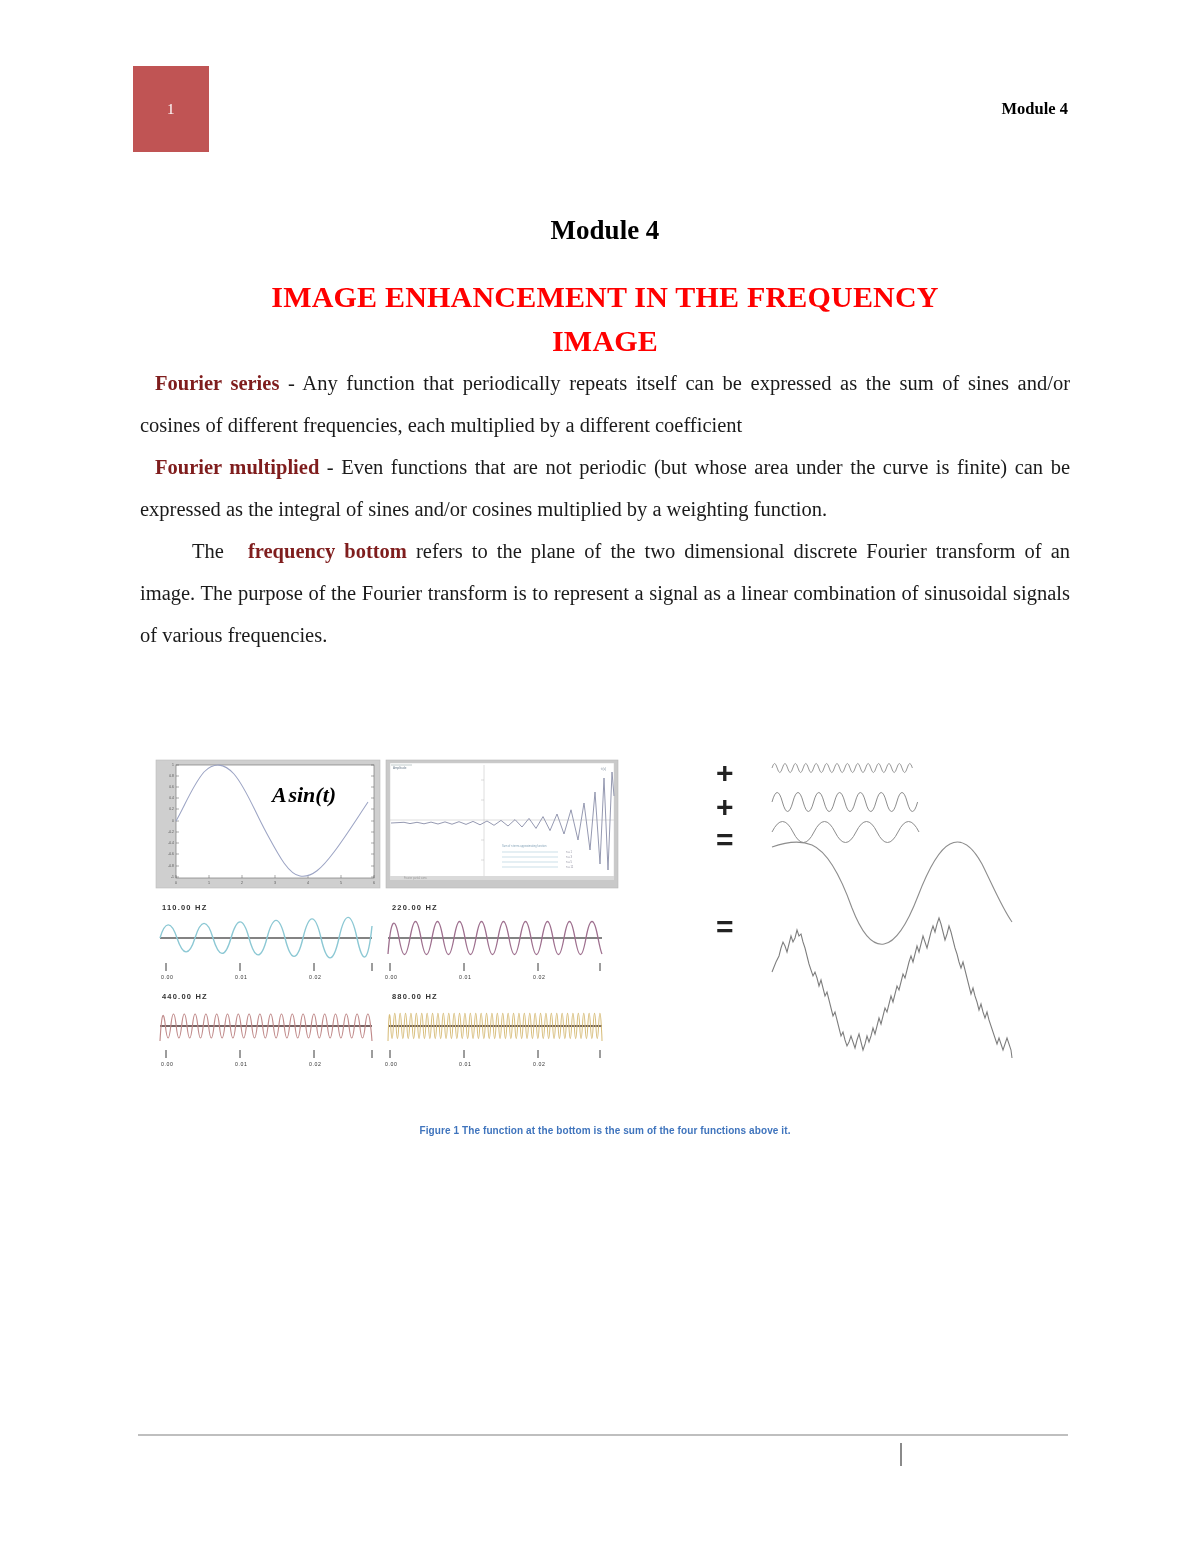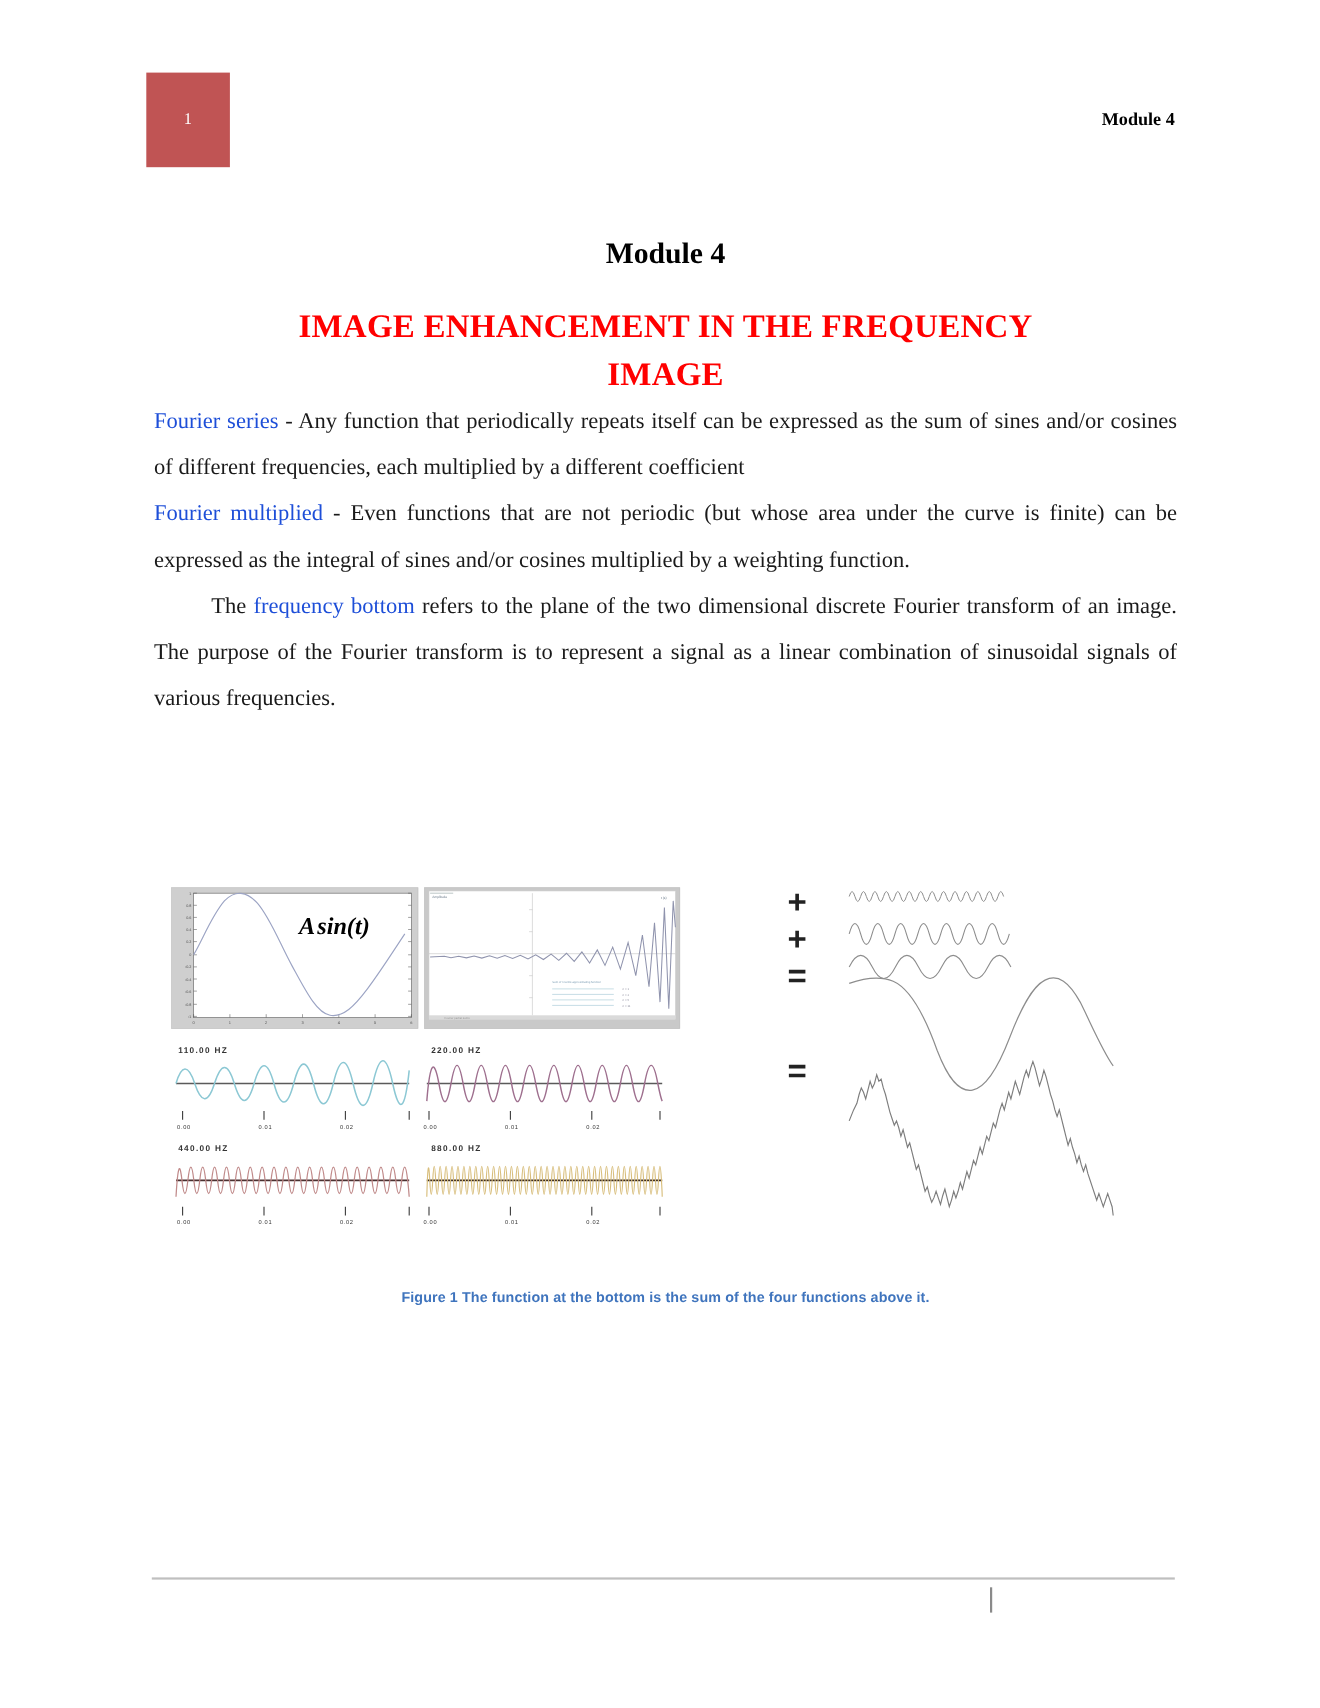--- a/index.html
+++ b/index.html
@@ -98,29 +98,30 @@
     line-height: 2.05;
     text-align: justify;
     margin: 0;
     color: #1a1a1a;
   }
   .par-1 { margin-top: 42px; }
   .par-2 { margin-top: 22px; }
   .par-3 { margin-top: 22px; text-indent: 52px; }
 
   .kw {
-    color: #1d4ed8;
-    font-weight: normal;
+    color: #7f1d1d;
+    font-weight: bold;
+    margin-left: 15px;
   }
 
   
   .figure-wrap {
     position: absolute;
     left: 140px;
-    top: 797px;
+    top: 750px;
     width: 930px;
     height: 420px;
   }
   .fig-left {
     position: absolute;
     left: 14px;
     top: 8px;
     width: 466px;
     height: 320px;
   }
@@ -131,21 +132,21 @@
     width: 350px;
     height: 330px;
   }
   .fig-caption {
     position: absolute;
     left: 0;
     top: 375px;
     width: 930px;
     text-align: center;
     font-family: "Liberation Sans", sans-serif;
-    font-size: 13px;
+    font-size: 10px;
     font-weight: bold;
     color: #3f74bd;
     letter-spacing: 0.1px;
   }
 
   
   .footer-rule {
     position: absolute;
     left: 138px;
     top: 1434px;

